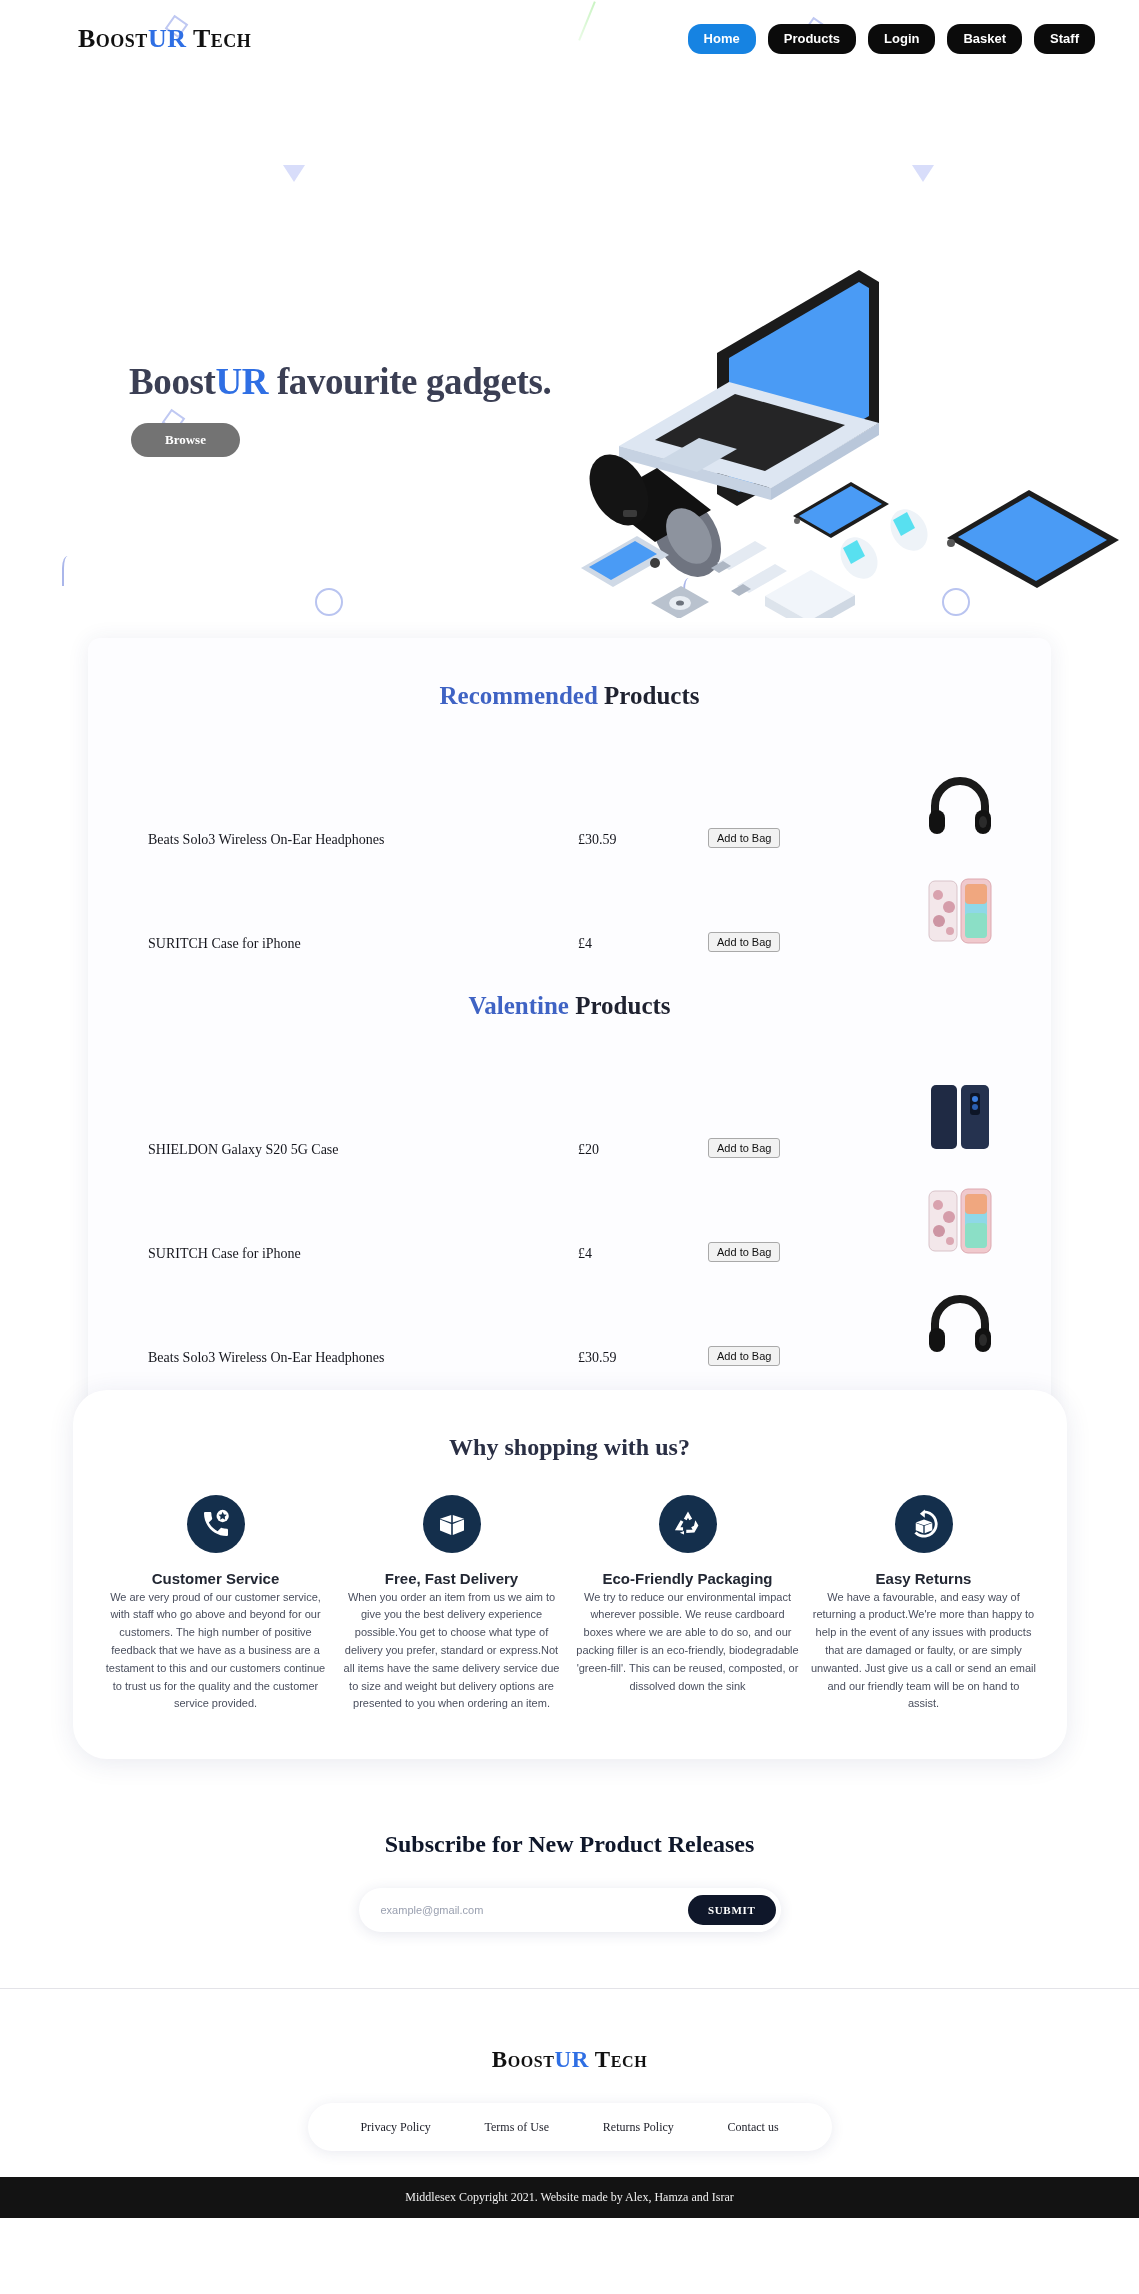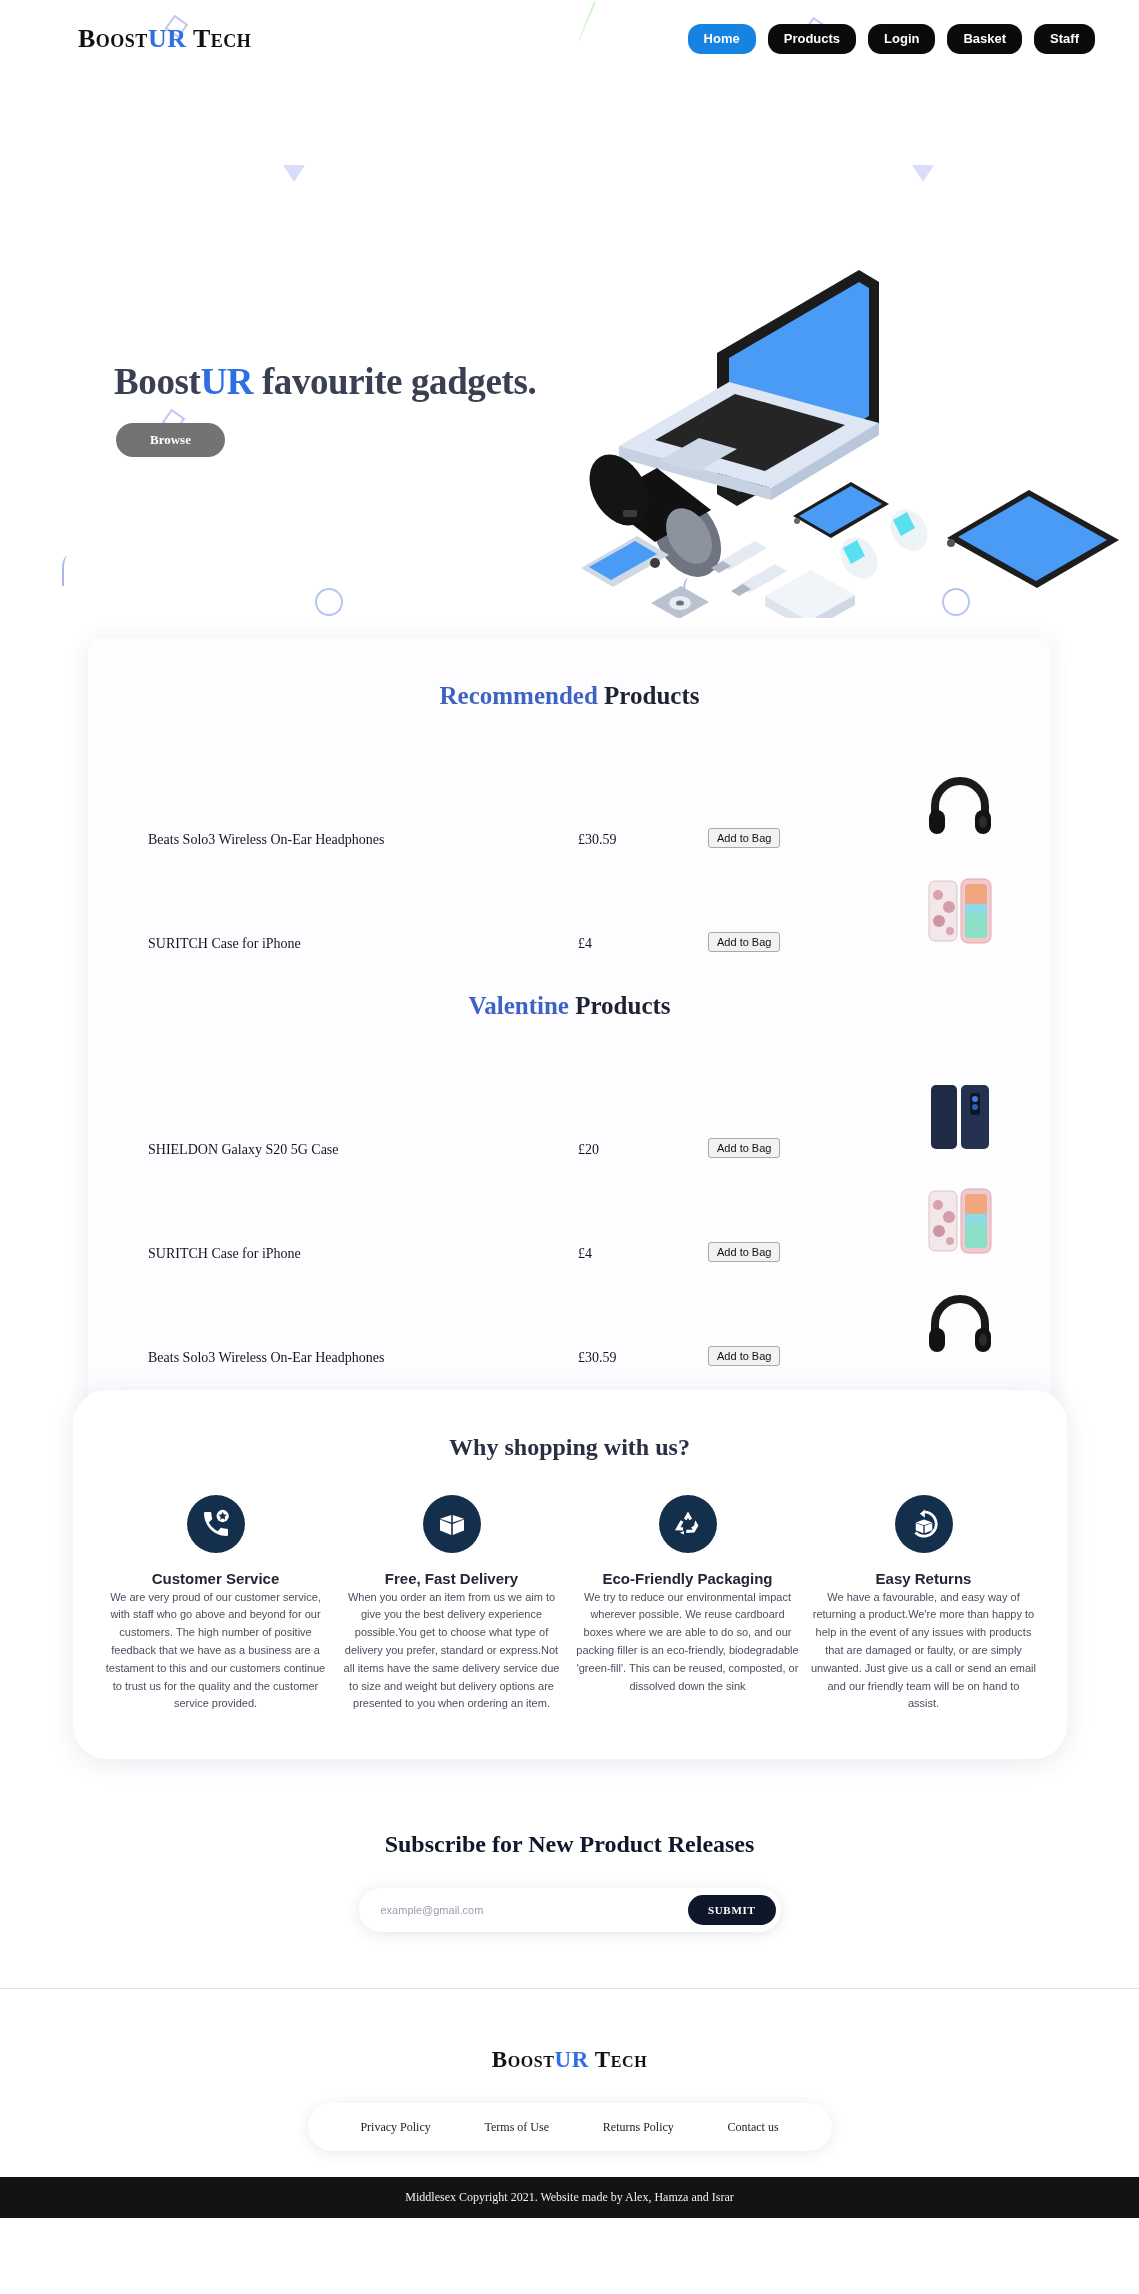--- a/index.html
+++ b/index.html
@@ -63,21 +63,21 @@
     border: none; border-radius: 13px;
     padding: 8px 16px;
     font-size: 13px; font-weight: 700;
     cursor: pointer; line-height: 1.1;
     font-family: "Liberation Sans", sans-serif;
   }
   .nav-btn.active { background: #1683e2; }
 
   
   .hero { position: relative; height: 560px; z-index: 2; }
-  .hero-copy { position: absolute; left: 114px; top: 282px; }
+  .hero-copy { position: absolute; left: 129px; top: 282px; }
   .hero-title {
     font-family: "Liberation Serif", serif;
     font-size: 37px; font-weight: 700; color: #3b3f54;
     letter-spacing: -.4px; white-space: nowrap;
   }
   .hero-title .ur { color: #2f6fe4; }
   .browse-btn {
     margin-top: 20px; margin-left: 2px;
     background: #737373; color: #fff;
     border: none; border-radius: 22px;

